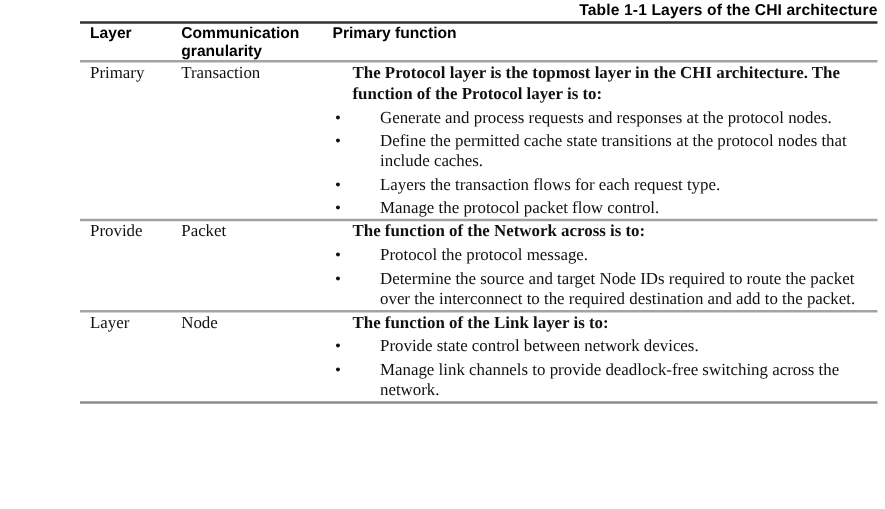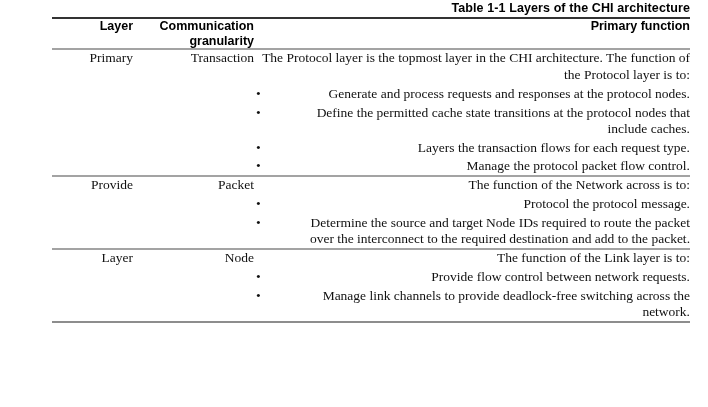--- a/index.html
+++ b/index.html
@@ -11,21 +11,21 @@
     width: 708px;
     height: 407px;
     font-family: "Liberation Serif", serif;
     color: #000000;
     overflow: hidden;
     position: relative;
   }
 
   .page {
     position: absolute;
-    left: 0; top: 0;
+    left: 12px; top: 0;
     width: 648px;
     height: 407px;
   }
 
   .table-caption {
     position: absolute;
     left: 52px;
     top: 1px;
     width: 638px;
     text-align: right;
@@ -61,21 +61,21 @@
     border-collapse: collapse;
     table-layout: fixed;
   }
   table.chi col.c1 { width: 81px; }
   table.chi col.c2 { width: 121px; }
   table.chi col.c3 { width: 436px; }
 
   table.chi th,
   table.chi td {
     vertical-align: top;
-    text-align: right;
+    text-align: left;
     padding: 0;
   }
 
   
   .hdr-row th {
     font-family: "Liberation Sans", sans-serif;
     font-weight: bold;
     font-size: 12.5px;
     line-height: 14.5px;
     color: #000000;
@@ -91,21 +91,22 @@
     font-size: 13.5px;
     line-height: 16.5px;
     color: #111111;
     padding-top: 9px;
     padding-bottom: 11px;
     padding-right: 6px;
   }
   .body-row td.c-layer { padding-left: 8px; }
 
   .intro {
-    margin: 0 0 3px 4px;
+    margin: 0 0 3px 16px;
+    font-weight: bold;
   }
 
   ul.bullets {
     list-style: none;
     margin: 0;
     padding: 0;
   }
   ul.bullets li {
     position: relative;
     padding-left: 38px;
@@ -221,21 +222,21 @@
         </tr>
 
         <tr class="body-row">
           <td class="c-layer">Layer</td>
           <td class="c-gran">Node</td>
           <td class="c-func">
             <p class="intro">The function of the Link layer is to:</p>
             <ul class="bullets">
               <li>
                 <span class="bul">•</span>
-                <span>Provide flow control between network requests.</span>
+                <span>Provide state control between network devices.</span>
               </li>
               <li>
                 <span class="bul">•</span>
                 <span>Manage link channels to provide deadlock-free switching across the network.</span>
               </li>
             </ul>
           </td>
         </tr>
 
       </tbody>

